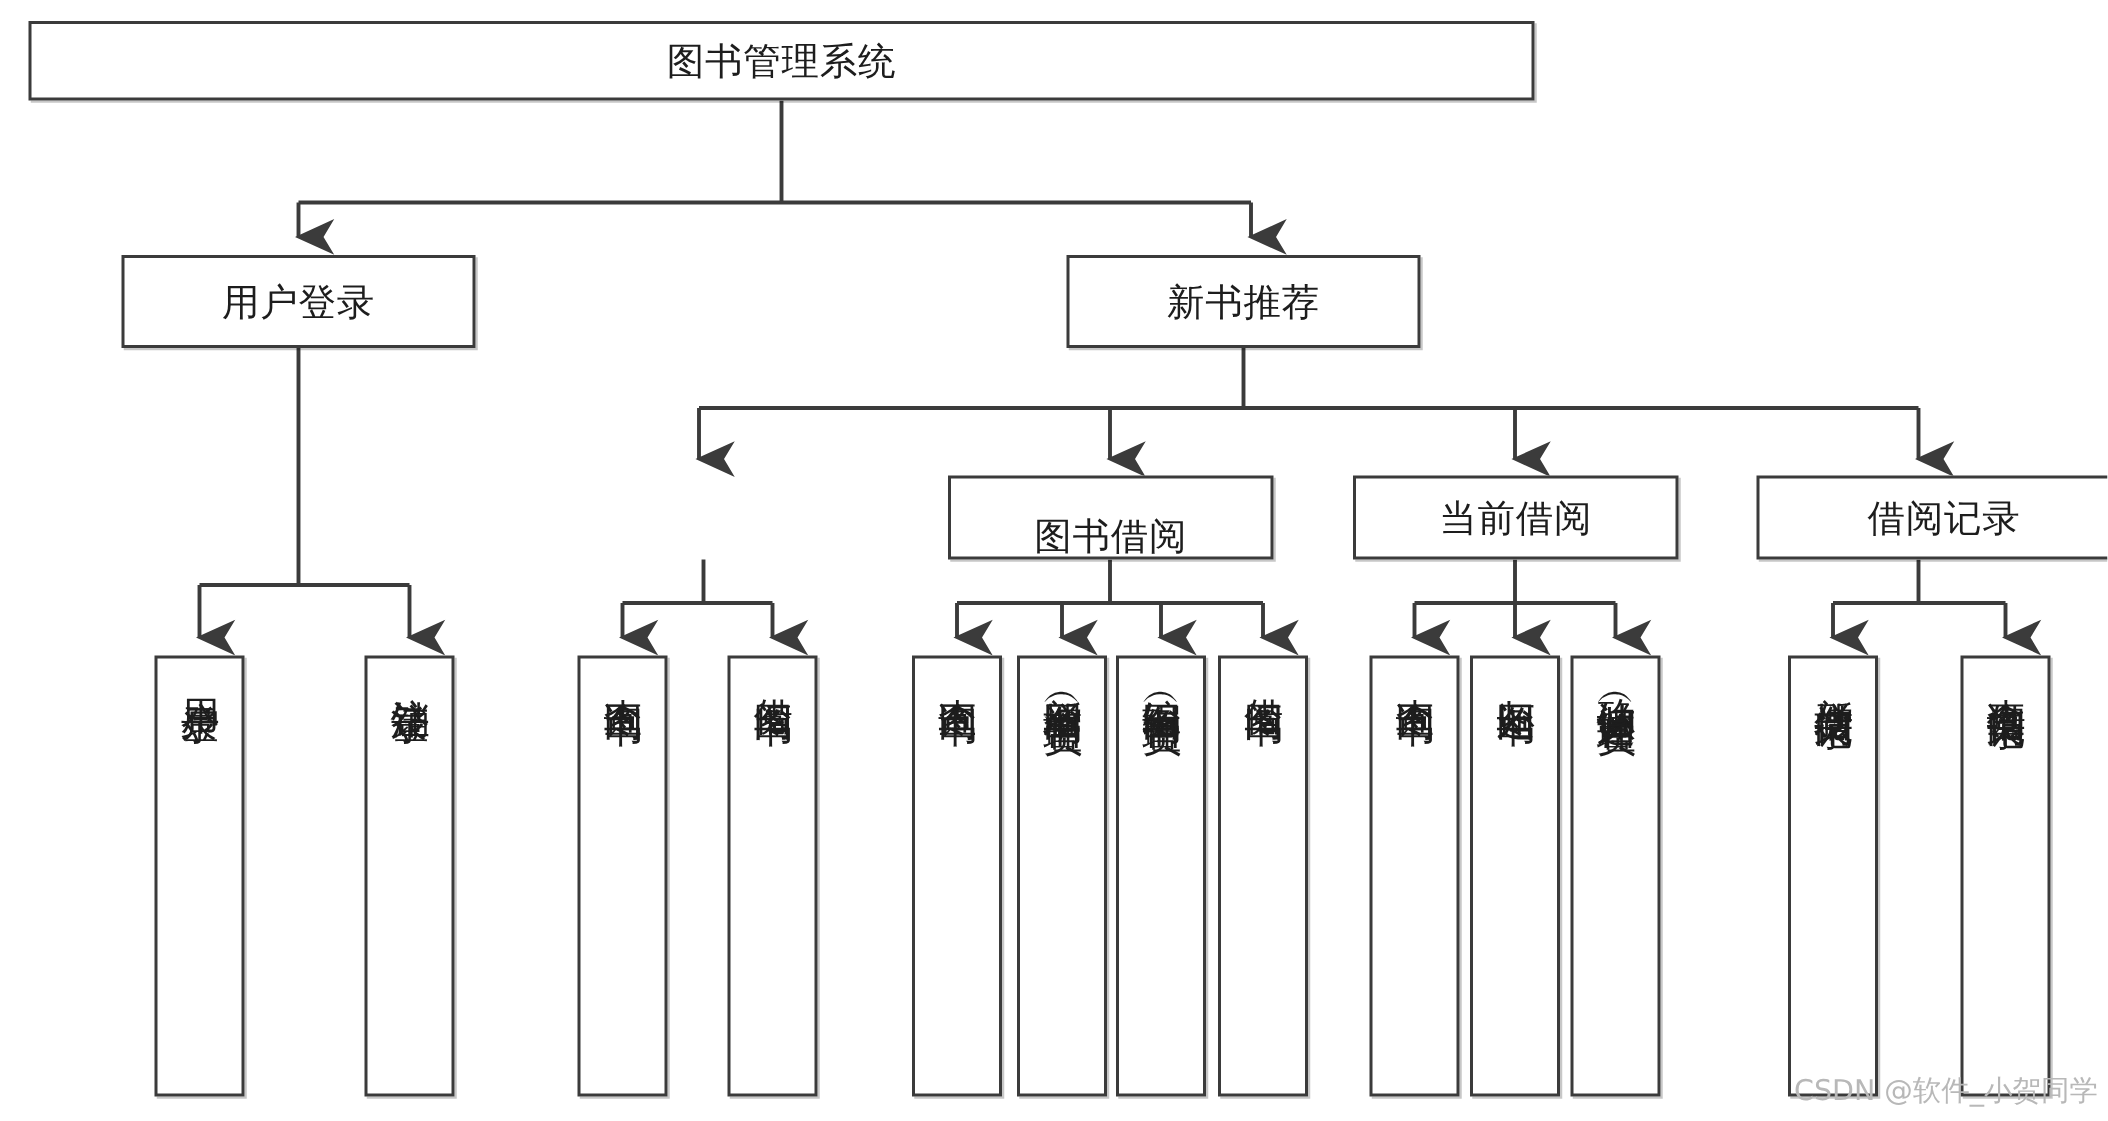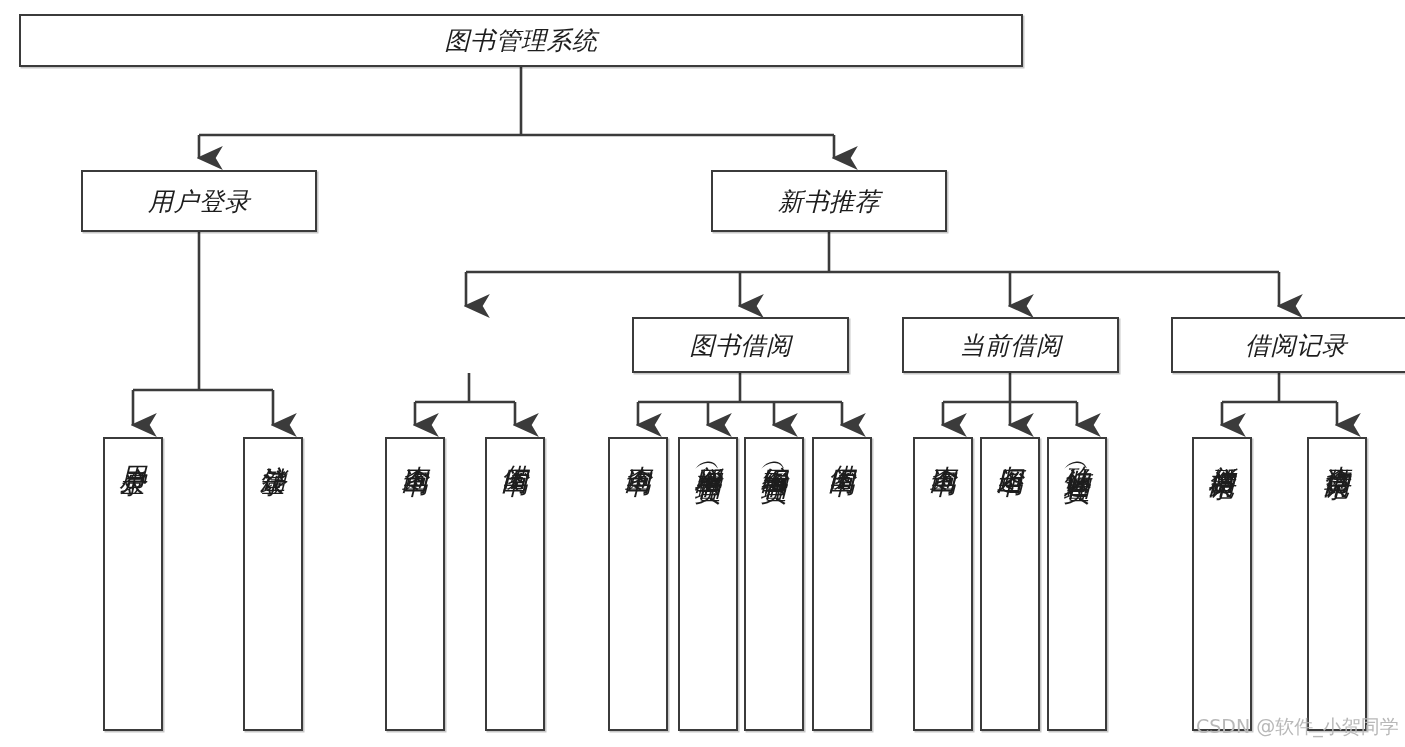--- a/index.html
+++ b/index.html
@@ -35,21 +35,20 @@
     align-items: center;
     justify-content: center;
     box-shadow: 1.5px 1.5px 0 rgba(0,0,0,0.22);
     z-index: 2;
   }
   .node .label {
     color: #1d1d1d;
     line-height: 1.08;
     text-align: center;
     white-space: pre;
-    font-style: italic;
   }
   
   .node.horiz .label {
     font-size: 25px;
     letter-spacing: 0.5px;
   }
   .node.root .label {
     font-size: 25px;
   }
   
@@ -138,21 +137,21 @@
 
   <div class="node horiz" style="left:81px; top:170px; width:236px; height:62px;">
     <span class="label">用户登录</span>
   </div>
 
   <div class="node horiz" style="left:711px; top:170px; width:236px; height:62px;">
     <span class="label">新书推荐</span>
   </div>
 
 
-  <div class="node horiz" style="left:632px; top:317px; width:217px; height:56px;">
+  <div class="node horiz" style="left:632px; top:317px; width:217px; height:56px;align-items:flex-end;">
     <span class="label">图书借阅</span>
   </div>
 
   <div class="node horiz" style="left:902px; top:317px; width:217px; height:56px;">
     <span class="label">当前借阅</span>
   </div>
 
   <div class="node horiz" style="left:1171px; top:317px; width:250px; height:56px;">
     <span class="label">借阅记录</span>
   </div>

